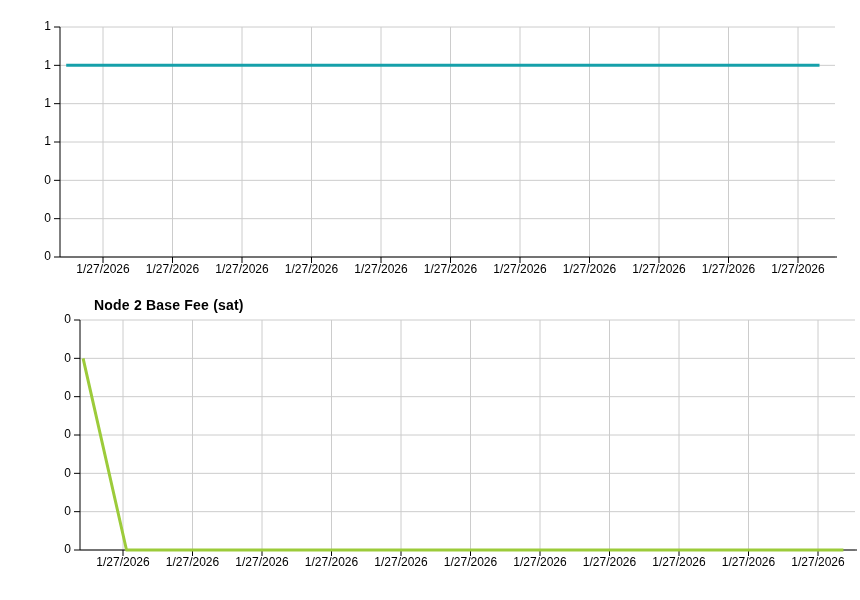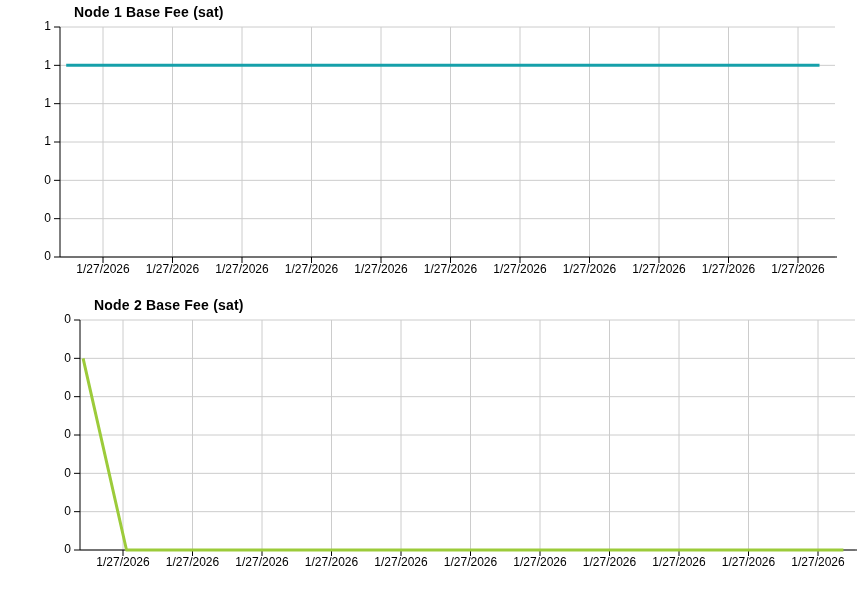--- a/index.html
+++ b/index.html
@@ -40,21 +40,20 @@
     font-size: 12px;
     fill: #000000;
   }
 </style>
 </head>
 <body>
 
 <div>
 
   <div class="chart" style="top:0px;">
-    <div class="chart-title">Node 1 Base Fee (sat)</div>
     <svg width="860" height="300">
         <line x1="60" y1="27" x2="835" y2="27" stroke="#cccccc" stroke-width="1"></line>
         <line x1="54" y1="27" x2="60" y2="27" stroke="#000000" stroke-width="1"></line>
         <text x="51" y="27" text-anchor="end" dominant-baseline="middle" class="tick-label">1</text>
         <line x1="60" y1="65.33333333333334" x2="835" y2="65.33333333333334" stroke="#cccccc" stroke-width="1"></line>
         <line x1="54" y1="65.33333333333334" x2="60" y2="65.33333333333334" stroke="#000000" stroke-width="1"></line>
         <text x="51" y="65.33333333333334" text-anchor="end" dominant-baseline="middle" class="tick-label">1</text>
         <line x1="60" y1="103.66666666666667" x2="835" y2="103.66666666666667" stroke="#cccccc" stroke-width="1"></line>
         <line x1="54" y1="103.66666666666667" x2="60" y2="103.66666666666667" stroke="#000000" stroke-width="1"></line>
         <text x="51" y="103.66666666666667" text-anchor="end" dominant-baseline="middle" class="tick-label">1</text>

